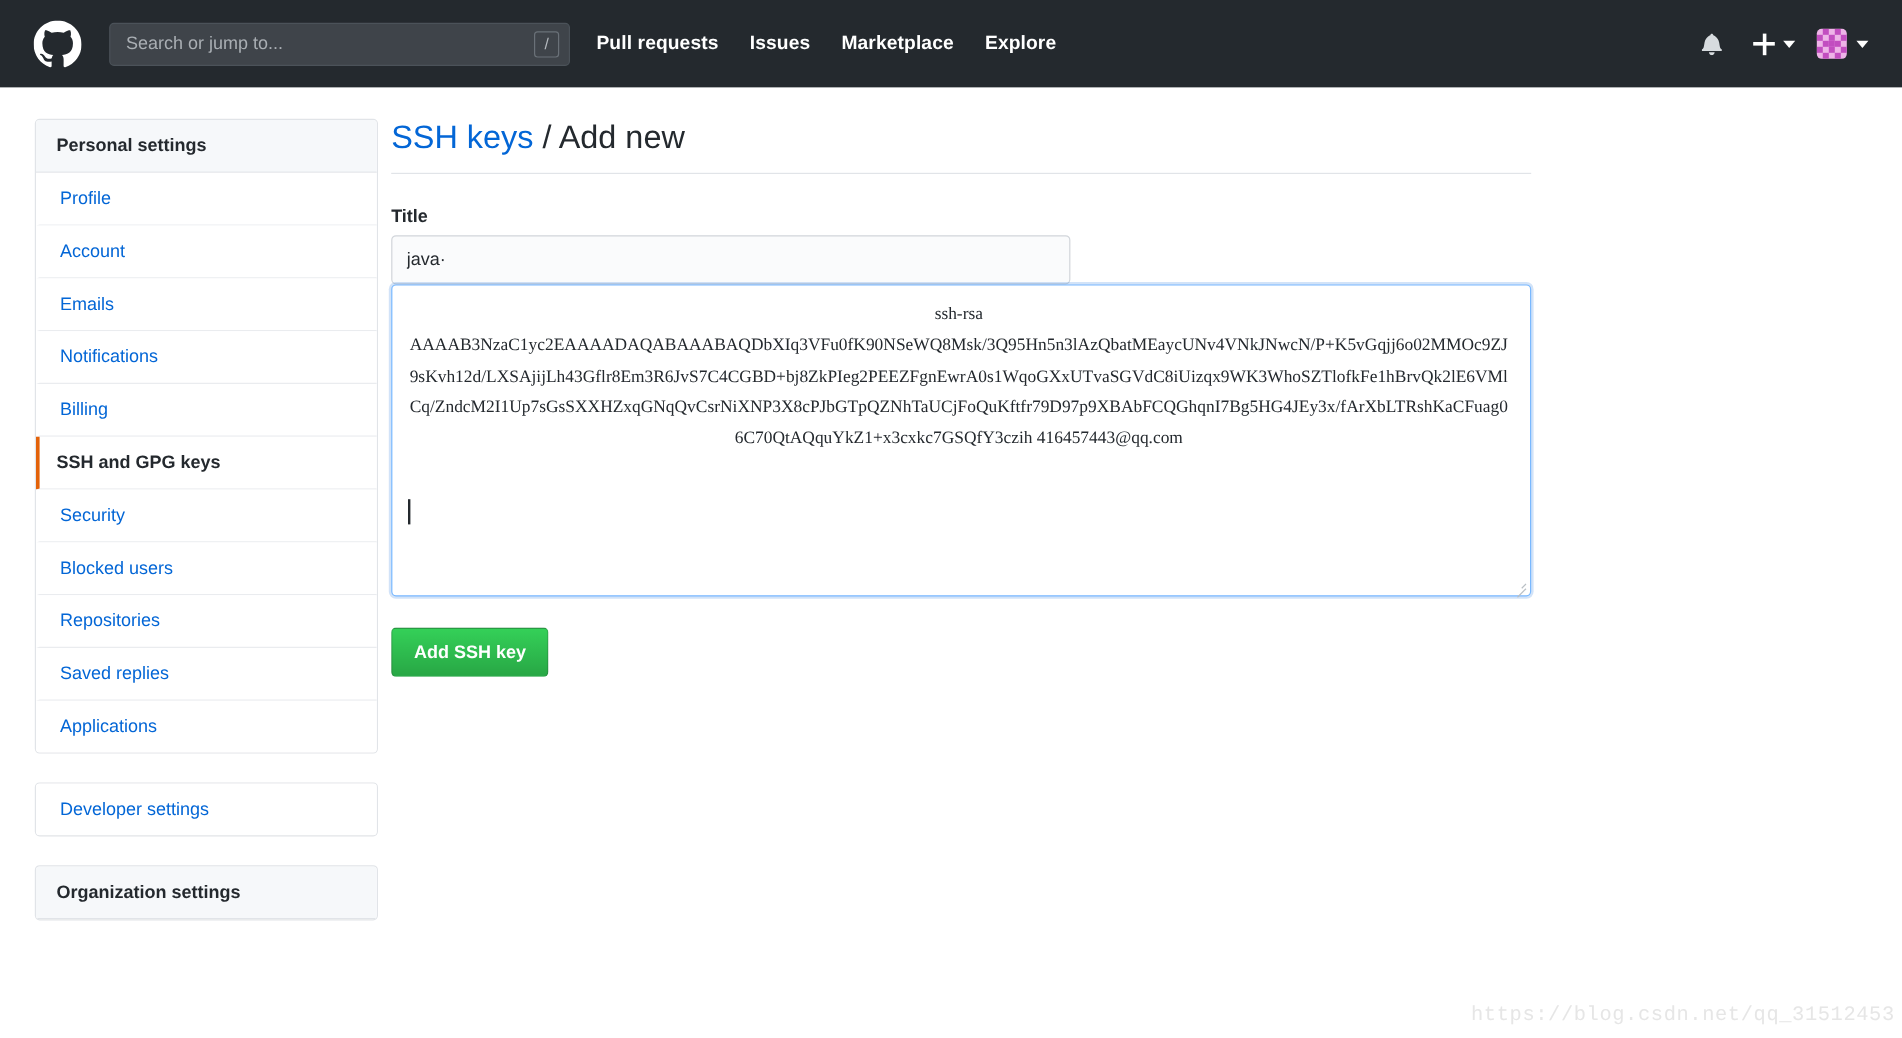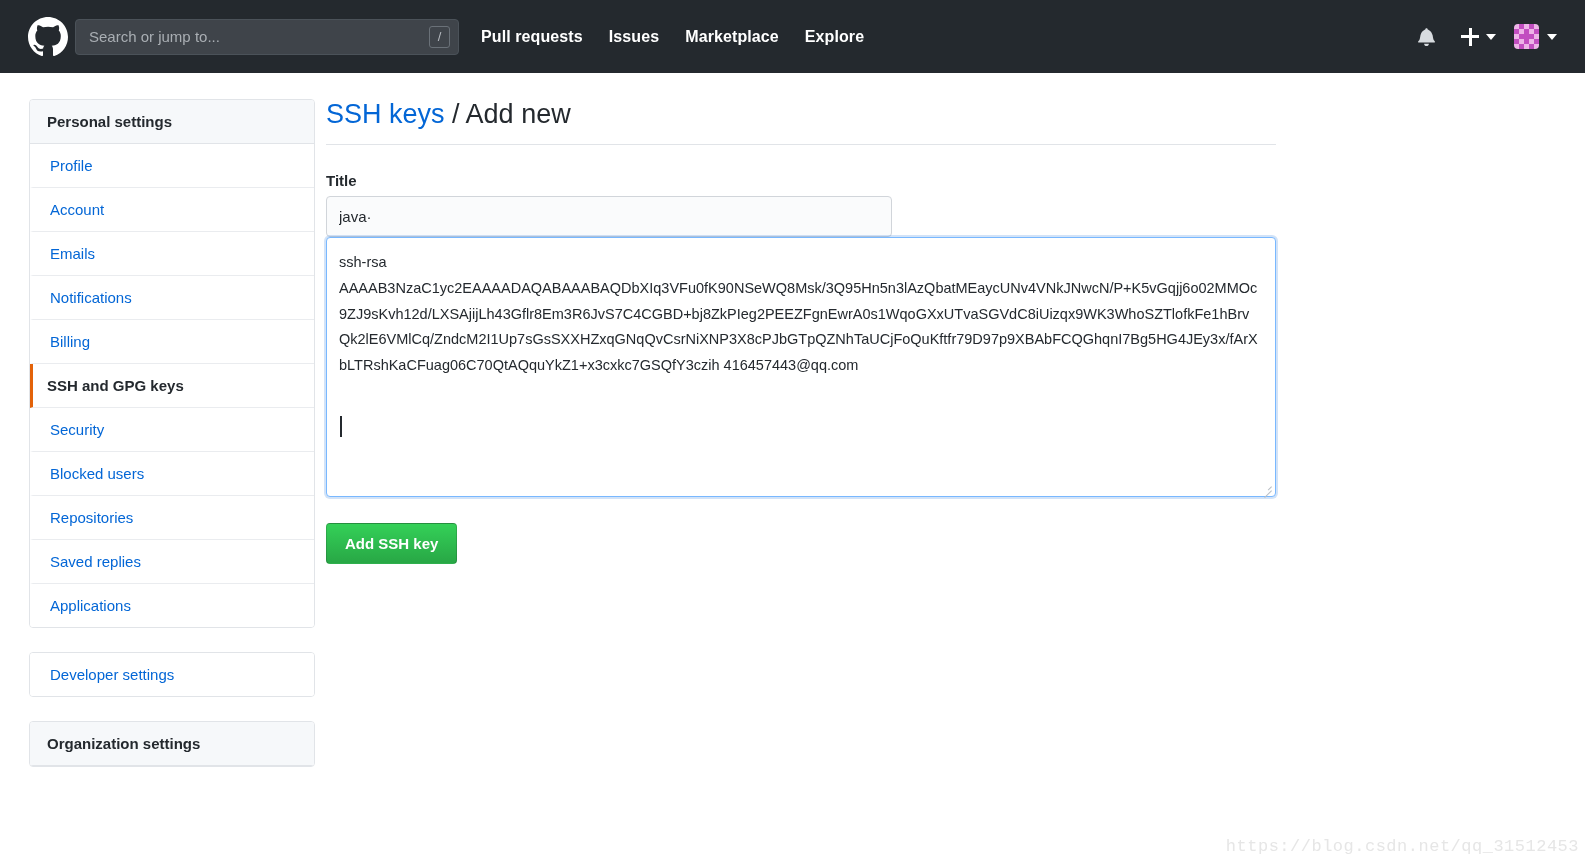--- a/index.html
+++ b/index.html
@@ -18,21 +18,21 @@
     background: #24292e;
     display: flex; align-items: center;
   }
   .gh-logo {
     margin-left: 28px; width: 40px; height: 40px;
     flex: 0 0 auto; color: #ffffff;
   }
   .gh-logo svg { display: block; width: 40px; height: 40px; fill: #ffffff; }
 
   .search-wrap {
-    position: relative; margin-left: 7px;
+    position: relative; margin-left: 23px;
     width: 384px; height: 36px; flex: 0 0 auto;
   }
   .search-input {
     width: 100%; height: 100%;
     background: #3f444a; border: 1px solid #4b5259;
     border-radius: 4px; color: #ffffff;
     font-family: "Liberation Sans", sans-serif; font-size: 15px;
     padding: 0 38px 0 13px; outline: none;
   }
   .search-input::placeholder { color: #a9aeb3; opacity: 1; }
@@ -139,26 +139,26 @@
   }
   .key-area {
     position: relative; width: 950px; height: 260px;
     border: 1px solid #79b8ff; border-radius: 4px;
     background: #ffffff;
     box-shadow: 0 0 0 2px rgba(3,102,214,.18);
   }
   .key-text {
     position: absolute; inset: 0;
     padding: 12px 16px 12px 12px;
-    font-family: Liberation Sans, sans-serif;
+    font-family: Liberation Serif, serif;
     font-size: 14.5px; line-height: 25.8px;
     color: #24292e; white-space: pre-wrap;
     word-break: break-all; overflow: hidden;
     margin: 0; border: 0; background: transparent;
-    resize: none; outline: none;
+    resize: none; outline: none; text-align: center;
   }
   .caret-bar {
     position: absolute; left: 13px; top: 178px;
     width: 1.5px; height: 21px; background: #24292e;
   }
   .resize-grip {
     position: absolute; right: 2px; bottom: 2px;
     width: 13px; height: 13px; pointer-events: none;
   }
   .resize-grip::before, .resize-grip::after {

